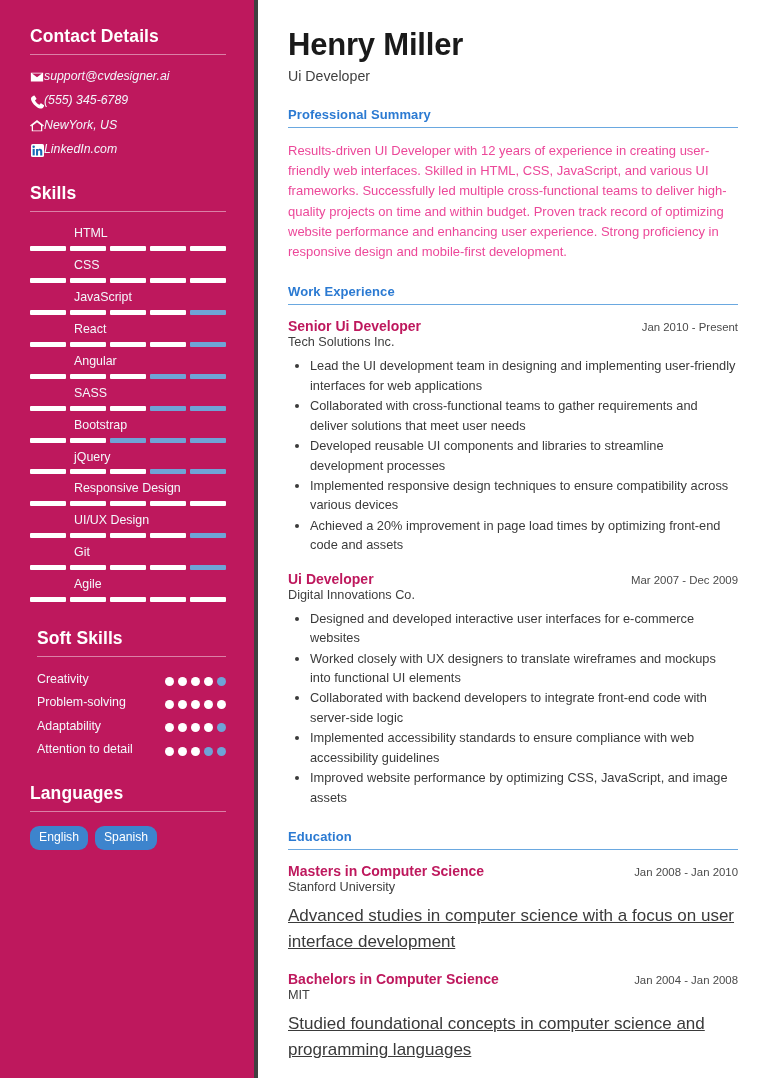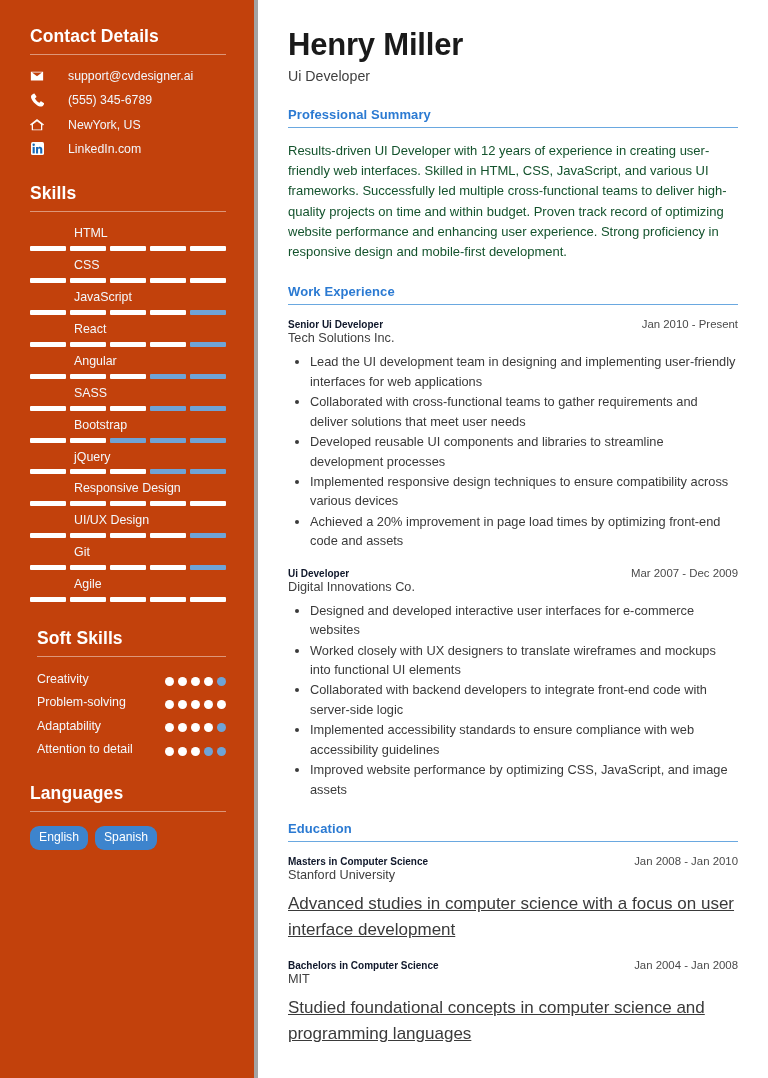--- a/index.html
+++ b/index.html
@@ -18,24 +18,24 @@
     height: 1078px;
     display: flex;
     background: #ffffff;
     overflow: hidden;
   }
 
   
   .sidebar {
     width: 258px;
     flex: 0 0 258px;
-    background: #c2410c;
+    background: #be185d;
     color: #ffffff;
     padding: 26px 28px 20px 30px;
-    border-right: 4px solid #a3a3a3;
+    border-right: 4px solid #404040;
   }
 
   .side-section { margin-bottom: 6px; }
 
   .side-title {
     font-size: 17.5px;
     font-weight: bold;
     letter-spacing: .1px;
     color: #ffffff;
     margin-bottom: 7px;
@@ -43,26 +43,27 @@
   .side-rule {
     height: 1px;
     background: rgba(255,255,255,.45);
     margin-bottom: 14px;
   }
 
   
   .contact-list { margin-bottom: 26px; }
   .contact-row {
     display: flex;
-    align-items: flex-start;
-    gap: 24px;
+    align-items: flex-end;
+    gap: 0;
     margin-bottom: 9px;
     font-size: 12.3px;
     line-height: 1.25;
     color: #f2f7fc;
+    font-style: italic;
   }
   .contact-icon {
     width: 14px;
     flex: 0 0 14px;
     display: flex;
     align-items: center;
     justify-content: center;
     color: #ffffff;
   }
   .contact-icon svg { display: block; }
@@ -158,36 +159,36 @@
   .sec-rule {
     height: 1.4px;
     background: #6aa8e0;
     margin-bottom: 13px;
   }
   .section { margin-bottom: 22px; }
 
   .summary-text {
     font-size: 13px;
     line-height: 1.55;
-    color: #14532d;
+    color: #ec4899;
   }
 
   
   .entry { margin-bottom: 16px; }
   .entry:last-child { margin-bottom: 0; }
   .entry-head {
     display: flex;
     align-items: baseline;
     justify-content: space-between;
     gap: 14px;
   }
   .entry-role {
-    font-size: 10px;
+    font-size: 14px;
     font-weight: bold;
-    color: #0f172a;
+    color: #be185d;
   }
   .entry-date {
     font-size: 11.4px;
     color: #4a4a4a;
     white-space: nowrap;
     flex: 0 0 auto;
   }
   .entry-org {
     font-size: 12.7px;
     color: #404040;

